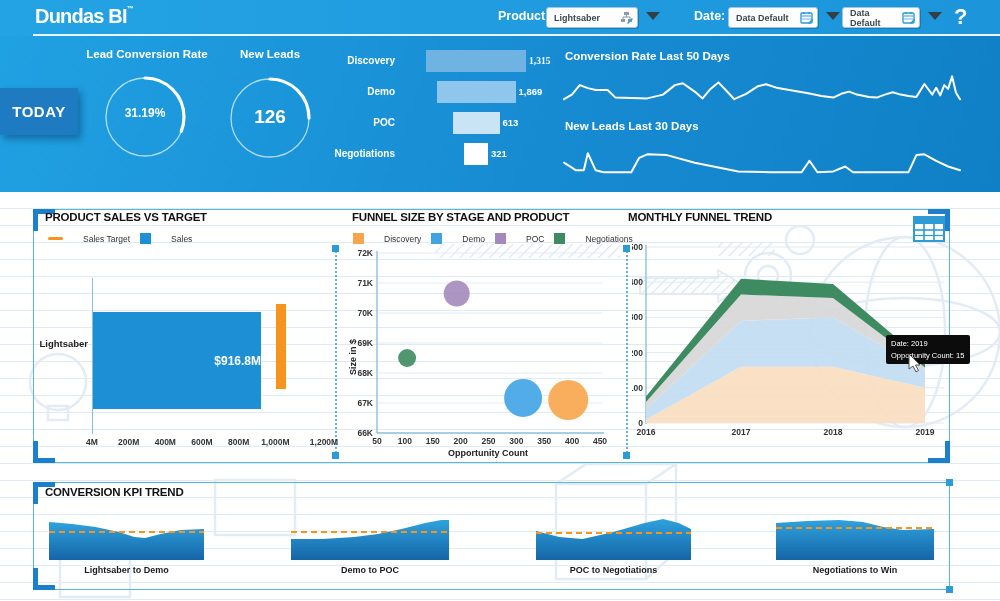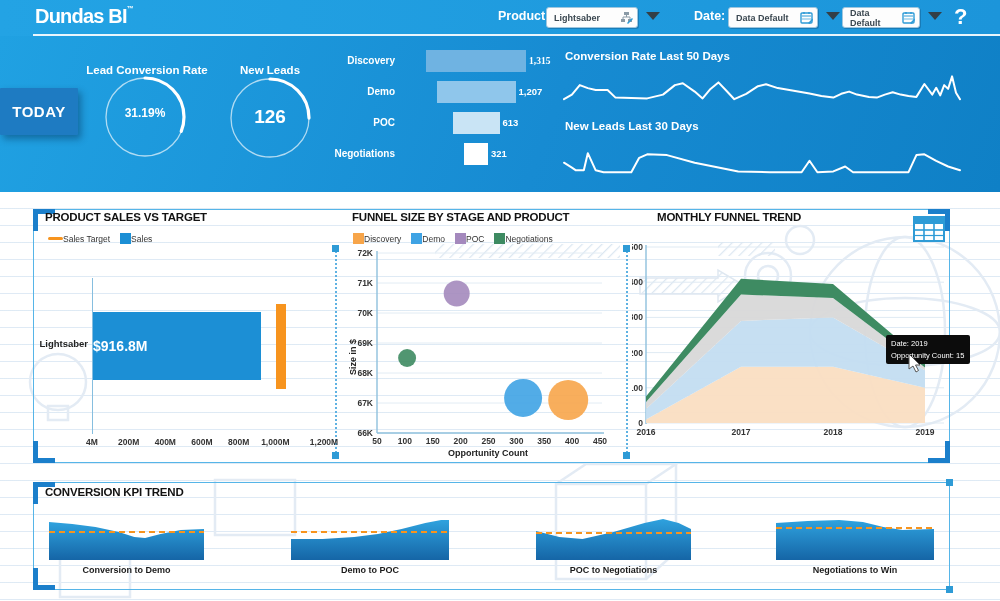--- a/index.html
+++ b/index.html
@@ -27,21 +27,21 @@
     border-right:7px solid transparent; border-top:8px solid #333f47; }
   .help { position:absolute; top:4px; color:#fff; font-size:22px; font-weight:800; }
 
   
   .hero { position:absolute; left:0; top:36px; width:1000px; height:156px;
     background:linear-gradient(110deg,#20A1E2 0%,#178BD2 55%,#0F80C6 100%); }
   .today { position:absolute; left:0; top:52px; width:78px; height:47px; background:#1E7BC2;
     box-shadow:3px 4px 7px rgba(0,35,70,.4); color:#fff; font-size:15px; font-weight:700;
     display:flex; align-items:center; justify-content:center; letter-spacing:.5px; border-radius:1px; }
   .gauge-label { position:absolute; top:12px; width:170px; text-align:center; color:#fff;
-    font-size:11.5px; font-weight:600;margin-top:16px; }
+    font-size:11.5px; font-weight:600; }
   .gauge { position:absolute; }
   .gauge-value { position:absolute; width:100%; text-align:center; color:#fff; font-weight:700; }
 
   .funnel-rows { position:absolute; left:330px; top:14px; width:250px; }
   .f-row { position:relative; height:22px; margin-bottom:9px; }
   .f-label { position:absolute; left:0; top:0; width:65px; text-align:right; color:#fff;
     font-size:10px; font-weight:700; line-height:22px; }
   .f-bar { position:absolute; top:0; height:22px; }
   .f-val { position:absolute; top:0; color:#fff; font-size:9.5px; font-weight:700; line-height:22px; }
 
@@ -53,30 +53,30 @@
   .corner { position:absolute; width:22px; height:22px; }
   .c-tl { border-left:5px solid #1B7FCB; border-top:5px solid #1B7FCB; }
   .c-bl { border-left:5px solid #1B7FCB; border-bottom:5px solid #1B7FCB; }
   .c-br { border-right:5px solid #1B7FCB; border-bottom:5px solid #1B7FCB; }
   .c-tr { border-right:5px solid #1B7FCB; border-top:5px solid #1B7FCB; }
   .handle { position:absolute; width:7px; height:7px; background:#2E9BD6; }
   .divider { position:absolute; width:2px; border-left:2px dotted #5FB2E2; }
 
   .chart-title { position:absolute; font-size:11.5px; font-weight:800; color:#121212; letter-spacing:-0.2px; }
   .legend { position:absolute; display:flex; align-items:center; gap:10px; font-size:8.5px; color:#333; }
-  .legend .litem { display:flex; align-items:center; gap:0; }
+  .legend .litem { display:flex; align-items:center; gap:20px; }
   .lswatch { width:11px; height:11px; display:inline-block; }
   .ldash { width:15px; height:3px; border-radius:2px; display:inline-block; }
 
   
   .sales-chart { position:absolute; left:45px; top:270px; width:298px; height:185px; }
   .sales-axis { position:absolute; left:47px; top:8px; width:1px; height:156px; background:#86BEDF; }
   .cat-label { position:absolute; right:255px; top:68px; font-size:9.5px; font-weight:700; color:#222; }
-  .sales-bar { position:absolute; left:48px; top:42px; height:68px; background:#1C8FD5;
-    color:#fff; font-size:14px; font-weight:700; display:flex; align-items:center; justify-content:flex-start; }
+  .sales-bar { position:absolute; left:48px; top:42px; height:97px; background:#1C8FD5;
+    color:#fff; font-size:12px; font-weight:700; display:flex; align-items:center; justify-content:flex-end; }
   .target-bar { position:absolute; top:34px; height:85px; width:10px; background:#F7941E; }
   .x-ticks { position:absolute; left:0; top:167px; width:298px; height:12px; }
   .x-ticks span { position:absolute; width:46px; text-align:center; font-size:8.5px; color:#333; font-weight:600; }
 
   svg text { font-family:"Liberation Sans", sans-serif; }
 
   .tooltip { position:absolute; left:886px; top:335px; width:84px; background:#0c0c0c; color:#fff;
     font-size:7.5px; line-height:1.55; padding:3px 5px; border-radius:2px; z-index:30; }
   .cursor { position:absolute; left:908px; top:354px; z-index:31; }
 
@@ -181,21 +181,21 @@
 
     <div class="funnel-rows" id="funnel-rows">
         <div class="f-row">
           <div class="f-label">Discovery</div>
           <div class="f-bar" style="left: 96px; width: 100px; background: rgb(111, 179, 226);"></div>
           <div class="f-val" style="left: 199px; font-family: Liberation Serif, serif;">1,315</div>
         </div>
         <div class="f-row">
           <div class="f-label">Demo</div>
           <div class="f-bar" style="left: 106.5px; width: 79px; background: rgb(143, 198, 235);"></div>
-          <div class="f-val" style="left: 188.5px;">1,207</div>
+          <div class="f-val" style="left: 188.5px;">1,869</div>
         </div>
         <div class="f-row">
           <div class="f-label">POC</div>
           <div class="f-bar" style="left: 122.5px; width: 47px; background: rgb(201, 228, 245);"></div>
           <div class="f-val" style="left: 172.5px;">613</div>
         </div>
         <div class="f-row">
           <div class="f-label">Negotiations</div>
           <div class="f-bar" style="left: 134px; width: 24px; background: rgb(255, 255, 255);"></div>
           <div class="f-val" style="left: 161px;">321</div>
@@ -300,21 +300,21 @@
       <text x="224.125" y="197" text-anchor="middle" font-size="8.5" fill="#333" font-weight="bold">400</text>
       <text x="252" y="197" text-anchor="middle" font-size="8.5" fill="#333" font-weight="bold">450</text>
       <text x="140" y="209" text-anchor="middle" font-size="9" fill="#222" font-weight="bold">Opportunity Count</text>
       <text x="8" y="110" font-size="9" fill="#222" font-weight="bold" text-anchor="middle" transform="rotate(-90 8 110)">Size in $</text>
       <circle cx="220.2" cy="153.0" r="20" fill="#F7A54A" fill-opacity="0.9"></circle>
       <circle cx="175.1" cy="150.9" r="19" fill="#3FA3E4" fill-opacity="0.9"></circle>
       <circle cx="108.7" cy="46.5" r="13" fill="#A489BD" fill-opacity="0.9"></circle>
       <circle cx="59.1" cy="111.0" r="9" fill="#3E8B62" fill-opacity="0.9"></circle>
     </svg>
 
-  <div class="chart-title" style="left:657px; top:211px;">MONTHLY FUNNEL TREND</div>
+  <div class="chart-title" style="left:628px; top:211px;">MONTHLY FUNNEL TREND</div>
   <svg style="position:absolute; left:912px; top:213px;" width="36" height="32">
     <rect x="2" y="4" width="30" height="24" fill="#fff" stroke="#2E9BD6" stroke-width="2"></rect>
     <rect x="2" y="4" width="30" height="7" fill="#2E9BD6"></rect>
     <line x1="12" y1="4" x2="12" y2="28" stroke="#2E9BD6" stroke-width="1.6"></line>
     <line x1="22" y1="4" x2="22" y2="28" stroke="#2E9BD6" stroke-width="1.6"></line>
     <line x1="2" y1="17" x2="32" y2="17" stroke="#2E9BD6" stroke-width="1.6"></line>
     <line x1="2" y1="22.5" x2="32" y2="22.5" stroke="#2E9BD6" stroke-width="1.2"></line>
   </svg>
   <svg id="monthly" style="position:absolute; left:632px; top:240px;" width="318" height="210">
       <line x1="14" y1="7" x2="312" y2="7" stroke="#dfeaf3" stroke-width="1"></line>
@@ -348,21 +348,21 @@
     <polygon points="1,0 1,15 5,12 8,18 10.5,16.5 7.5,11 12,11" fill="#fff" stroke="#555" stroke-width="1"></polygon>
   </svg>
 
   <div class="panel" style="left:33px; top:482px; width:917px; height:108px;"></div>
   <div class="corner c-tl" style="left:33px; top:482px;"></div>
   <div class="corner c-bl" style="left:33px; top:568px;"></div>
   <div class="handle" style="left:946px; top:479px;"></div>
   <div class="handle" style="left:946px; top:586px;"></div>
   <div class="chart-title" style="left:45px; top:486px;">CONVERSION KPI TREND</div>
   <div id="minis">
-      <div class="mini-label" style="left: 48px; width: 157px;">Conversion to Demo</div>
+      <div class="mini-label" style="left: 48px; width: 157px;">Lightsaber to Demo</div>
       <div class="mini-label" style="left: 290px; width: 160px;">Demo to POC</div>
       <div class="mini-label" style="left: 535px; width: 157px;">POC to Negotiations</div>
       <div class="mini-label" style="left: 775px; width: 160px;">Negotiations to Win</div>
     </div>
 
   <svg width="0" height="0" style="position:absolute">
     <defs>
       <linearGradient id="gBlue" x1="0" y1="0" x2="0" y2="1">
         <stop offset="0" stop-color="#2FA2DE"></stop>
           <stop offset="1" stop-color="#1565A6"></stop>

